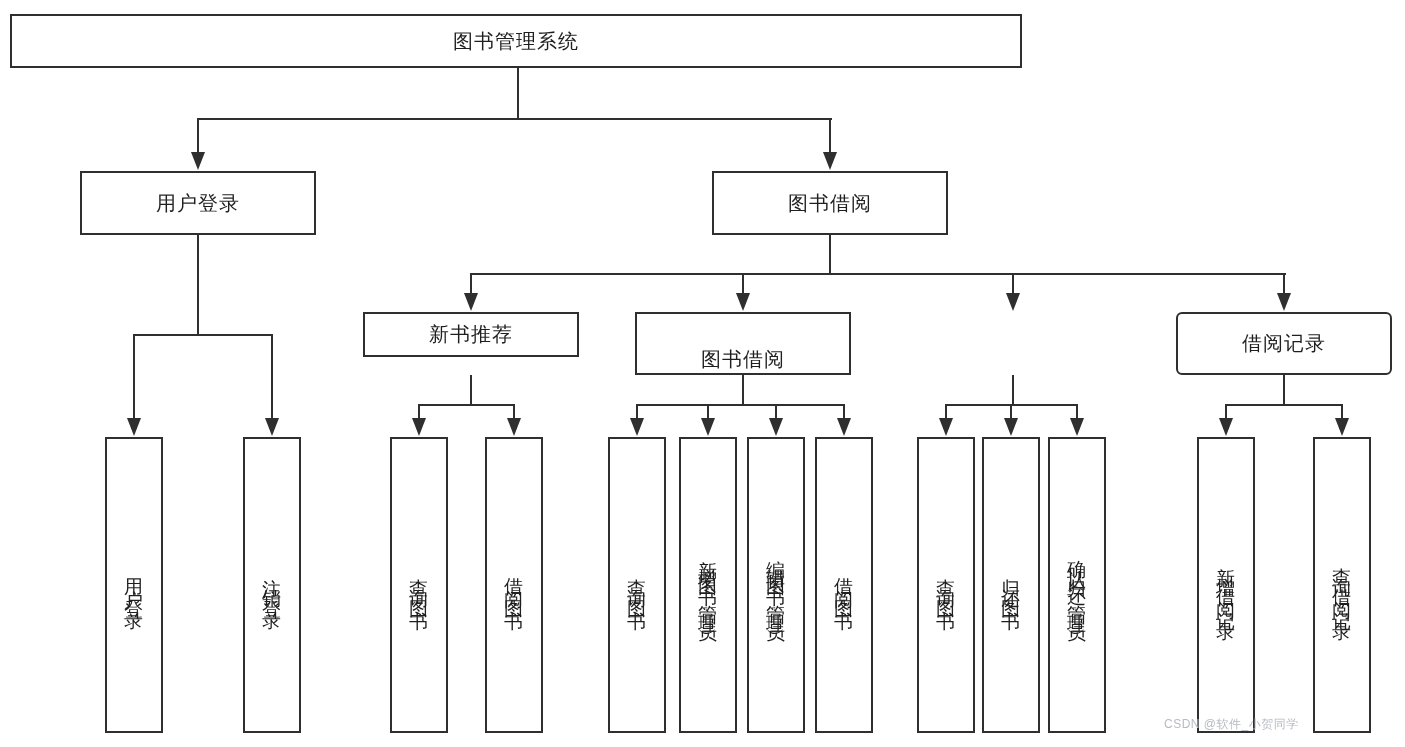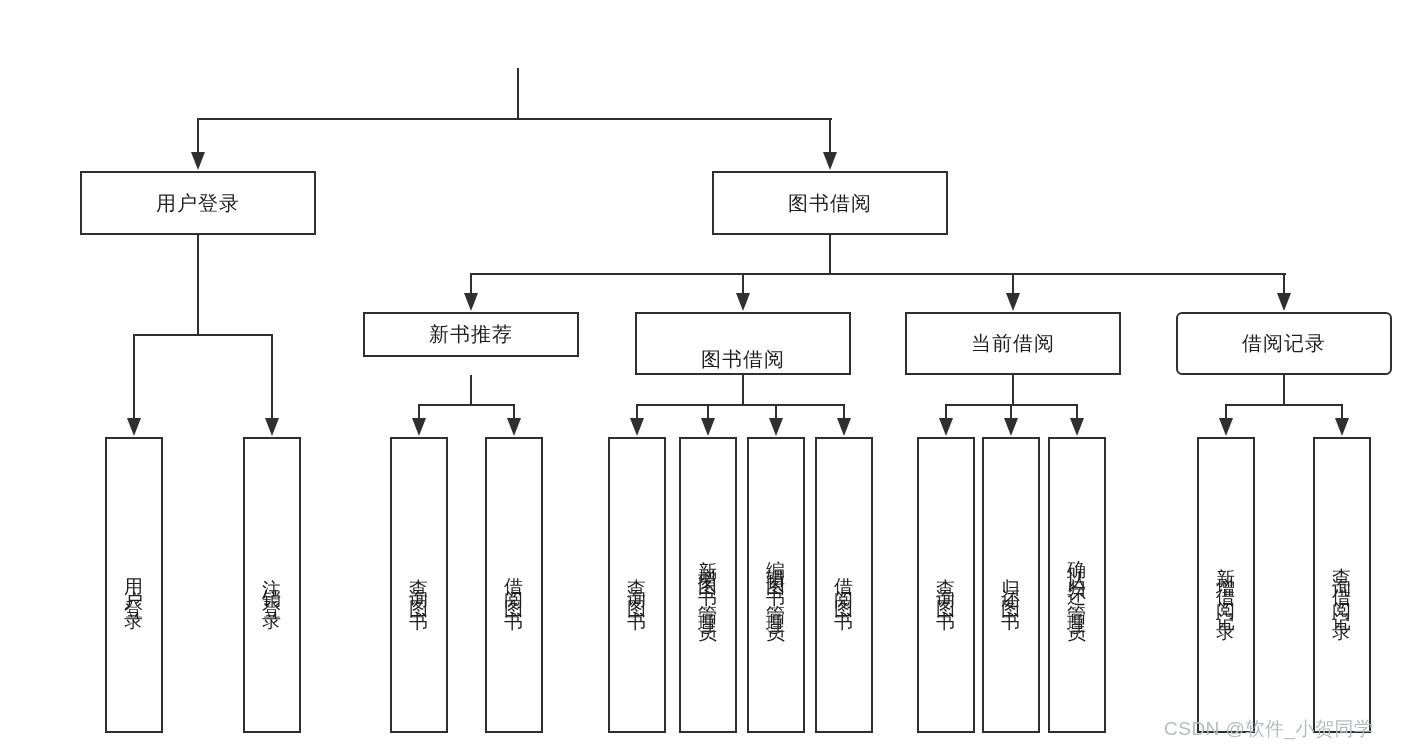--- a/index.html
+++ b/index.html
@@ -52,32 +52,35 @@
     width: 0;
     height: 0;
     border-left: 7px solid transparent;
     border-right: 7px solid transparent;
     border-top: 18px solid #2f2f2f;
   }
   .watermark {
     position: absolute;
     left: 1164px;
     top: 716px;
-    font-size: 19px;
+    font-size: 12px;
     color: #b7bbc1;
     white-space: nowrap;
     z-index: 5;
     letter-spacing: 0.5px;
   }
 </style>
 </head>
 <body>
 
 <div class="canvas">
 
+  <div class="box h" style="left:10px; top:14px; width:1012px; height:54px;">
+    <span class="lbl">图书管理系统</span>
+  </div>
 
   <div class="vline" style="left:517px; top:68px; height:52px;"></div>
   <div class="hline" style="left:197px; top:118px; width:635px;"></div>
   <div class="vline" style="left:197px; top:118px; height:36px;"></div>
   <div class="vline" style="left:829px; top:118px; height:36px;"></div>
   <div class="arrow" style="left:191px; top:152px;"></div>
   <div class="arrow" style="left:823px; top:152px;"></div>
 
   <div class="box h" style="left:80px; top:171px; width:236px; height:64px;">
     <span class="lbl">用户登录</span>
@@ -103,23 +106,20 @@
   <div class="arrow" style="left:736px; top:293px;"></div>
   <div class="arrow" style="left:1006px; top:293px;"></div>
   <div class="arrow" style="left:1277px; top:293px;"></div>
 
   <div class="box h" style="left:363px; top:312px; width:216px; height:45px;">
     <span class="lbl">新书推荐</span>
   </div>
   <div class="box h" style="left:635px; top:312px; width:216px; height:63px;align-items:flex-end;">
     <span class="lbl">图书借阅</span>
   </div>
-  <div class="box h" style="left:905px; top:312px; width:216px; height:63px;">
-    <span class="lbl">当前借阅</span>
-  </div>
   <div class="box h" style="left:1176px; top:312px; width:216px; height:63px;border-radius:6px;">
     <span class="lbl">借阅记录</span>
   </div>
 
   <div class="vline" style="left:470px; top:375px; height:31px;"></div>
   <div class="hline" style="left:418px; top:404px; width:97px;"></div>
   <div class="vline" style="left:418px; top:404px; height:17px;"></div>
   <div class="vline" style="left:513px; top:404px; height:17px;"></div>
   <div class="arrow" style="left:412px; top:418px;"></div>
   <div class="arrow" style="left:507px; top:418px;"></div>

